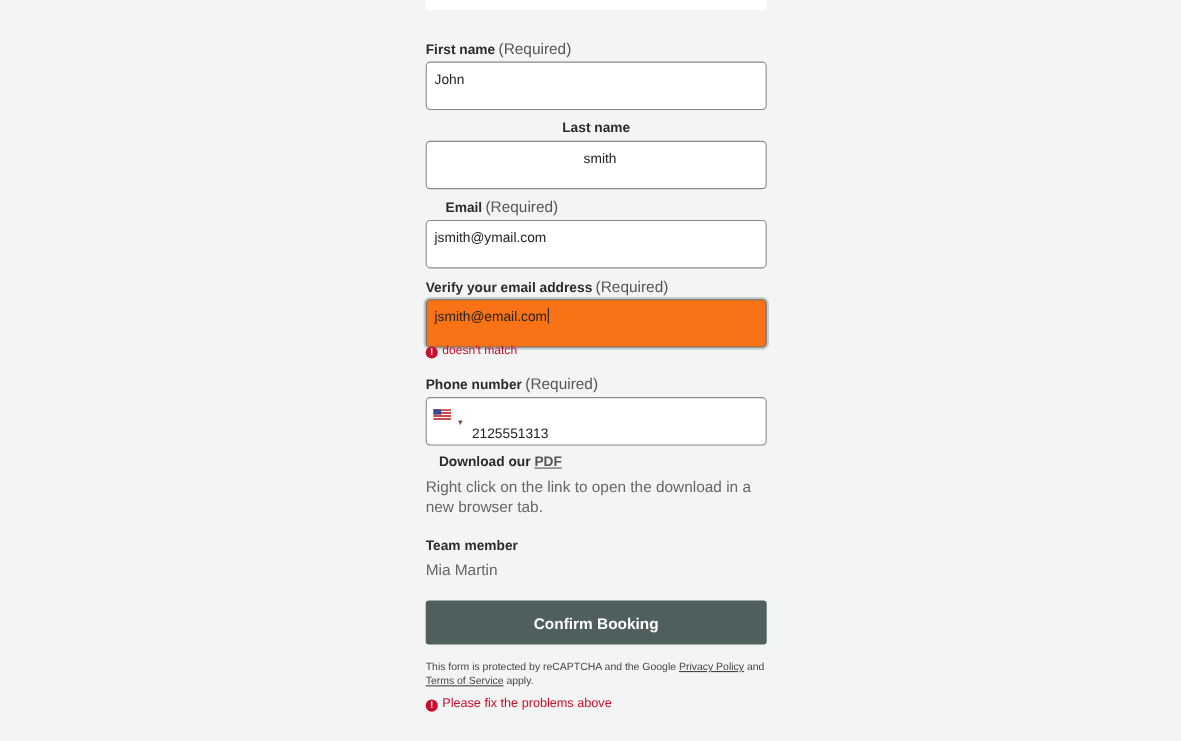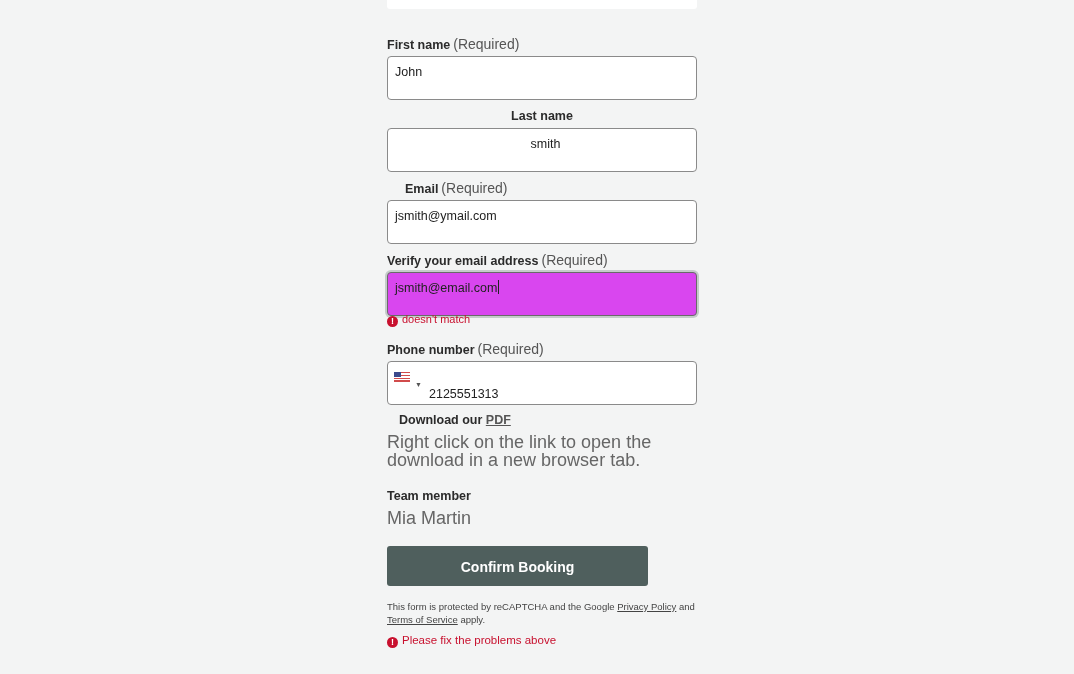--- a/index.html
+++ b/index.html
@@ -13,33 +13,33 @@
   .form { position:absolute; left:387px; top:0; width:310px; }
   .top-card { position:absolute; left:387px; top:-10px; width:310px; height:19px; background:#fff; border-radius:3px; }
   .field { position:absolute; left:0; width:310px; }
   .label { font-size:12.5px; font-weight:bold; color:#2b2b2b; height:16px; line-height:16px; }
   .req { font-size:14px; font-weight:normal; color:#555; margin-left:3px; }
   .input {
     position:absolute; left:0; top:20px; width:310px; height:44px; box-sizing:border-box;
     border:1px solid #8a8a8a; border-radius:4px; background:#fff;
     font-size:12.5px; line-height:30px; padding-left:7px; color:#222;
   }
-  .input.error { background:#d946ef; border:1px solid #6a6a6a; box-shadow:0 0 0 2px #c5ccca; }
+  .input.error { background:#f97316; border:1px solid #6a6a6a; box-shadow:0 0 0 2px #c5ccca; }
   .caret { display:inline-block; width:1px; height:14px; background:#222; vertical-align:-2px; margin-left:1px; }
   .err { position:absolute; left:0; font-size:11px; color:#c8102e; height:14px; line-height:14px; }
   .err-icon { display:inline-block; width:11px; height:11px; border-radius:50%; background:#c8102e; color:#fff; font-size:9px; font-weight:bold; text-align:center; line-height:11px; vertical-align:-1px; margin-right:4px; }
   .flag { position:absolute; left:6px; top:10px; width:16px; height:10px; background:repeating-linear-gradient(#d14b4b 0 1.4px, #fff 1.4px 2.8px); }
   .flag::before { content:""; position:absolute; left:0; top:0; width:7px; height:5px; background:#3b4a8c; }
   .flag-caret { position:absolute; left:27px; top:8px; font-size:7px; color:#555; }
   .phone-val { position:absolute; left:41px; top:17px; }
   .section-title { position:absolute; left:0; font-size:12.5px; font-weight:bold; color:#2b2b2b; }
   .section-title a { color:#555; text-decoration:underline; font-weight:bold; }
-  .section-text { position:absolute; left:0; width:310px; font-size:18px; line-height:18px; color:#666; }
+  .section-text { position:absolute; left:0; width:310px; font-size:14px; line-height:18px; color:#666; }
   .btn {
-    position:absolute; left:0; top:546px; width:261px; height:40px; box-sizing:border-box;
+    position:absolute; left:0; top:546px; width:310px; height:40px; box-sizing:border-box;
     background:#4f5f5d; color:#fff; border:none; border-radius:3px;
     font-family:"Liberation Sans", sans-serif; font-size:14px; font-weight:bold; text-align:center; line-height:40px;
   }
   .legal { position:absolute; left:0; top:600px; width:315px; font-size:9.5px; line-height:13px; color:#444; }
   .legal a { color:#444; text-decoration:underline; }
 </style>
 </head>
 <body>
 
 <div class="top-card"></div>

